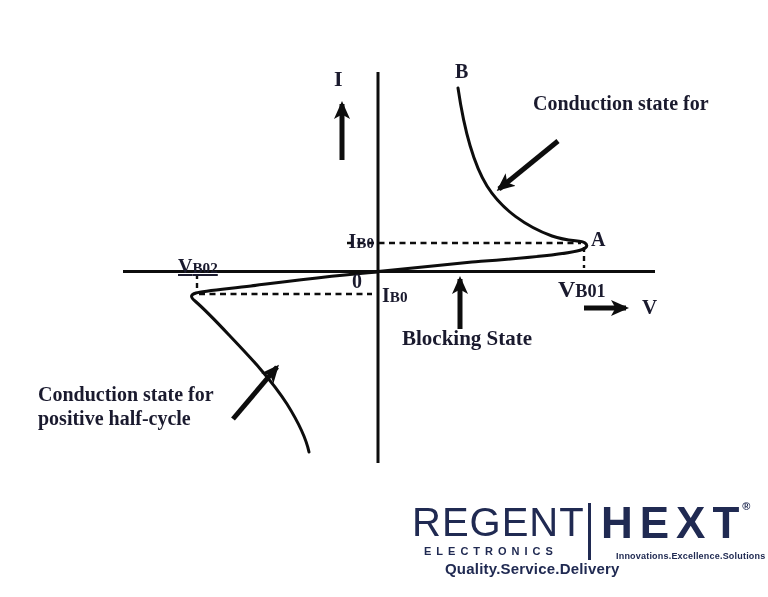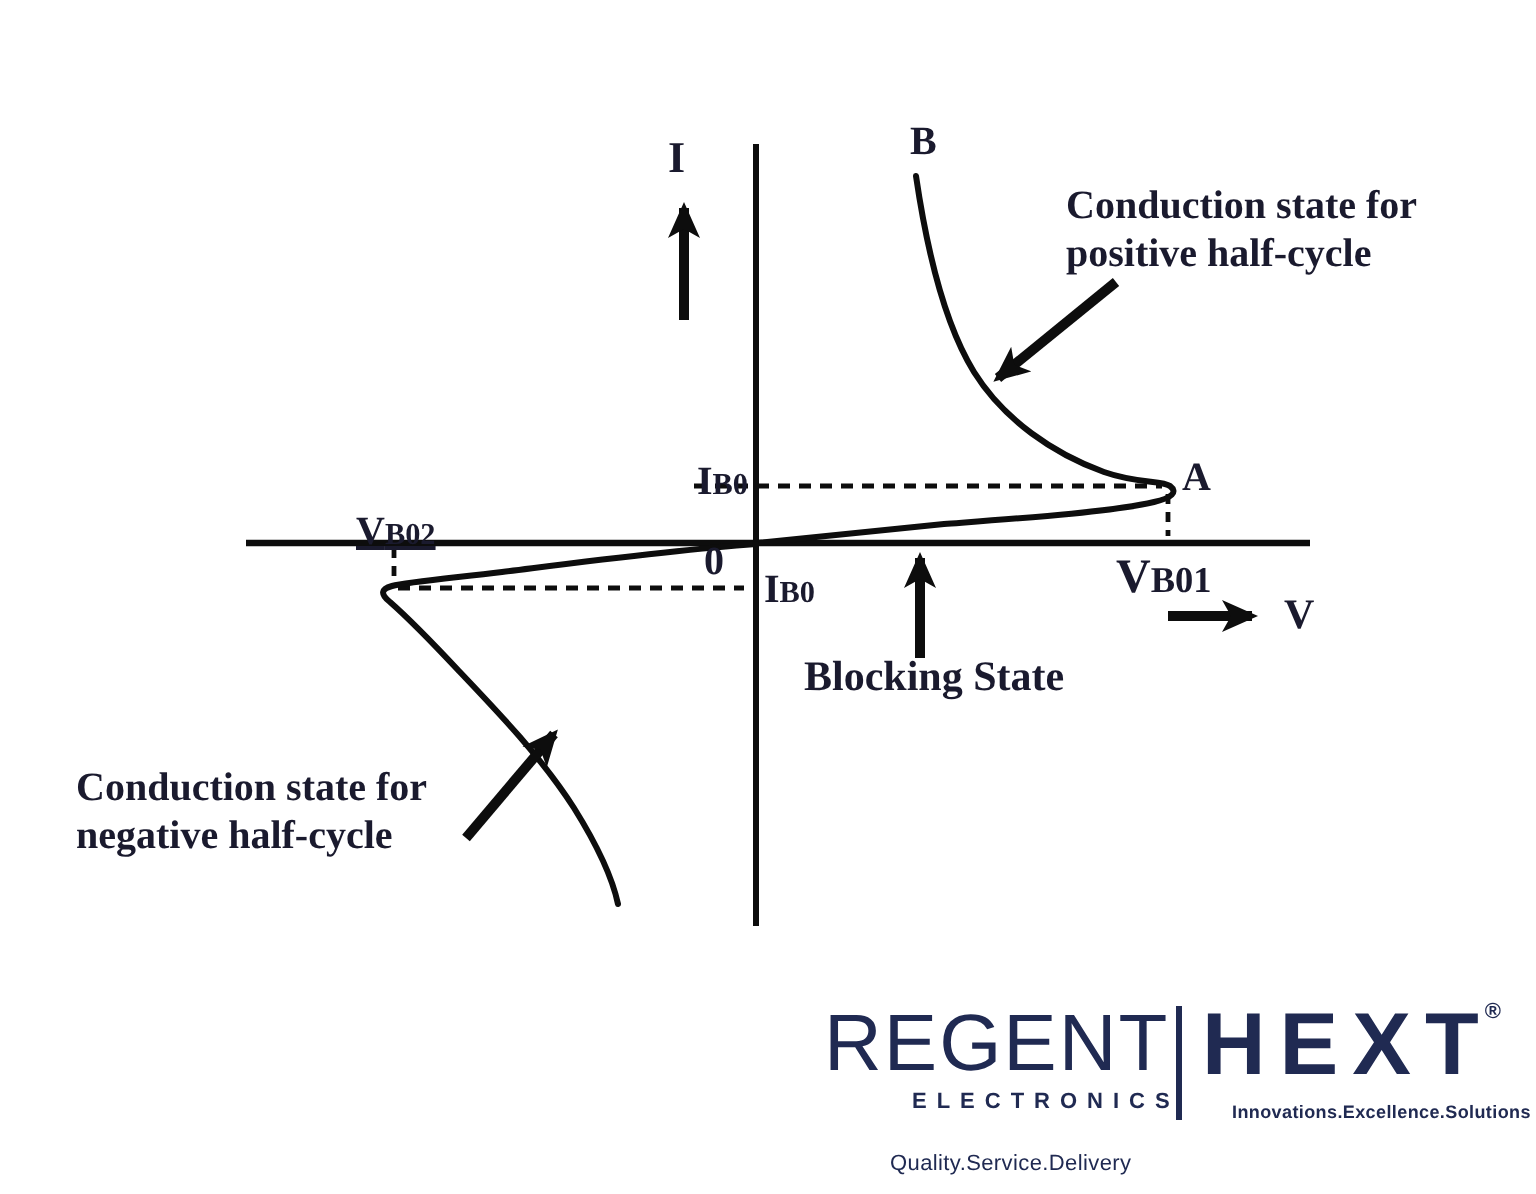--- a/index.html
+++ b/index.html
@@ -30,22 +30,22 @@
   .sub { font-size: 0.76em; }
   .ann { font-size: 20px; line-height: 24px; }
   
   .logo-text {
     position: absolute;
     font-family: "Liberation Sans", sans-serif;
     color: var(--color-brand_navy, #202a52);
     white-space: nowrap;
   }
   .regent-wordmark { font-size: 40px; font-weight: normal; letter-spacing: 1px; }
-  .regent-subtitle { font-size: 11px; font-weight: bold; letter-spacing: 5px; margin-left: 32px; }
-  .regent-tagline  { font-size: 11px; font-weight: normal; letter-spacing: 0.2px; margin-top: 16px; }
+  .regent-subtitle { font-size: 11px; font-weight: bold; letter-spacing: 5px; }
+  .regent-tagline  { font-size: 15px; font-weight: bold; letter-spacing: 0.2px; }
   .logo-divider {
     position: absolute;
     width: 3px;
     background: var(--color-brand_navy, #202a52);
   }
   .hext-wordmark { font-size: 44px; font-weight: bold; letter-spacing: 7px; }
   .hext-reg { font-size: 11px; letter-spacing: 0; vertical-align: 28px; margin-left: -4px; }
   .hext-tagline { font-size: 9px; font-weight: bold; letter-spacing: 0.2px; }
 </style>
 </head>
@@ -90,42 +90,41 @@
     <line x1="460" y1="329" x2="460" y2="279" stroke="var(--color-ink,#0d0d0d)" stroke-width="5" marker-end="url(#ah)"></line>
     <line x1="233" y1="419" x2="277" y2="367" stroke="var(--color-ink,#0d0d0d)" stroke-width="5" marker-end="url(#ah)"></line>
   </svg>
 
   <div class="lbl" style="left:334px; top:67px; font-size:22px;">I</div>
 
   <div class="lbl" style="left:455px; top:61px; font-size:20px;">B</div>
 
   <div class="lbl ann" style="left:533px; top:91px;">
     <div>Conduction state for</div>
-    <div>positive half-cycle</div>
   </div>
 
   <div class="lbl" style="left:328px; top:231px; width:46px; text-align:right; font-size:20px;"><span>I</span><span class="sub">B0</span></div>
 
   <div class="lbl" style="left:591px; top:229px; font-size:20px;">A</div>
 
   <div class="lbl" style="left:178px; top:256px; font-size:20px;text-decoration:underline;"><span>V</span><span class="sub">B02</span></div>
 
   <div class="lbl" style="left:352px; top:271px; font-size:20px;">0</div>
 
   <div class="lbl" style="left:382px; top:285px; font-size:20px;"><span>I</span><span class="sub">B0</span></div>
 
   <div class="lbl" style="left:558px; top:277px; font-size:24px;"><span>V</span><span class="sub">B01</span></div>
 
   <div class="lbl" style="left:642px; top:296px; font-size:21px;">V</div>
 
   <div class="lbl" style="left:402px; top:327px; font-size:21px;text-align:right;">Blocking State</div>
 
   <div class="lbl ann" style="left:38px; top:382px;">
     <div>Conduction state for</div>
-    <div>negative half-cycle</div>
+    <div>positive half-cycle</div>
   </div>
 
   <div>
     <div class="logo-text regent-wordmark" style="left:412px; top:500px;">REGENT</div>
     <div class="logo-text regent-subtitle" style="left:424px; top:545px;">ELECTRONICS</div>
     <div class="logo-text regent-tagline" style="left:445px; top:560px;">Quality.Service.Delivery</div>
 
     <div class="logo-divider" style="left:588px; top:503px; height:57px;"></div>
 
     <div class="logo-text hext-wordmark" style="left:601px; top:498px;"><span>HEXT</span><span class="hext-reg">®</span></div>

